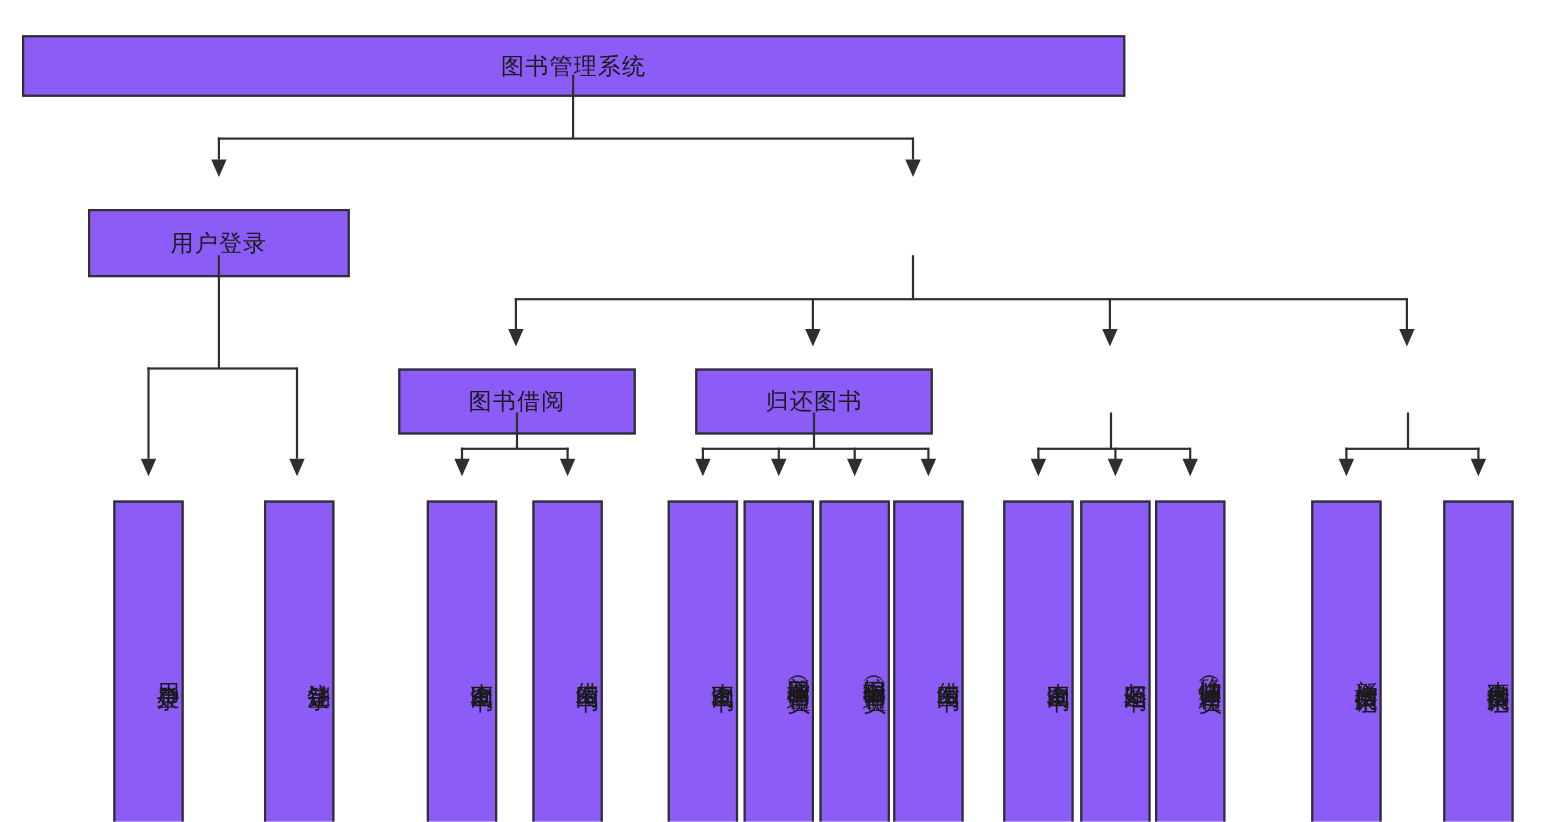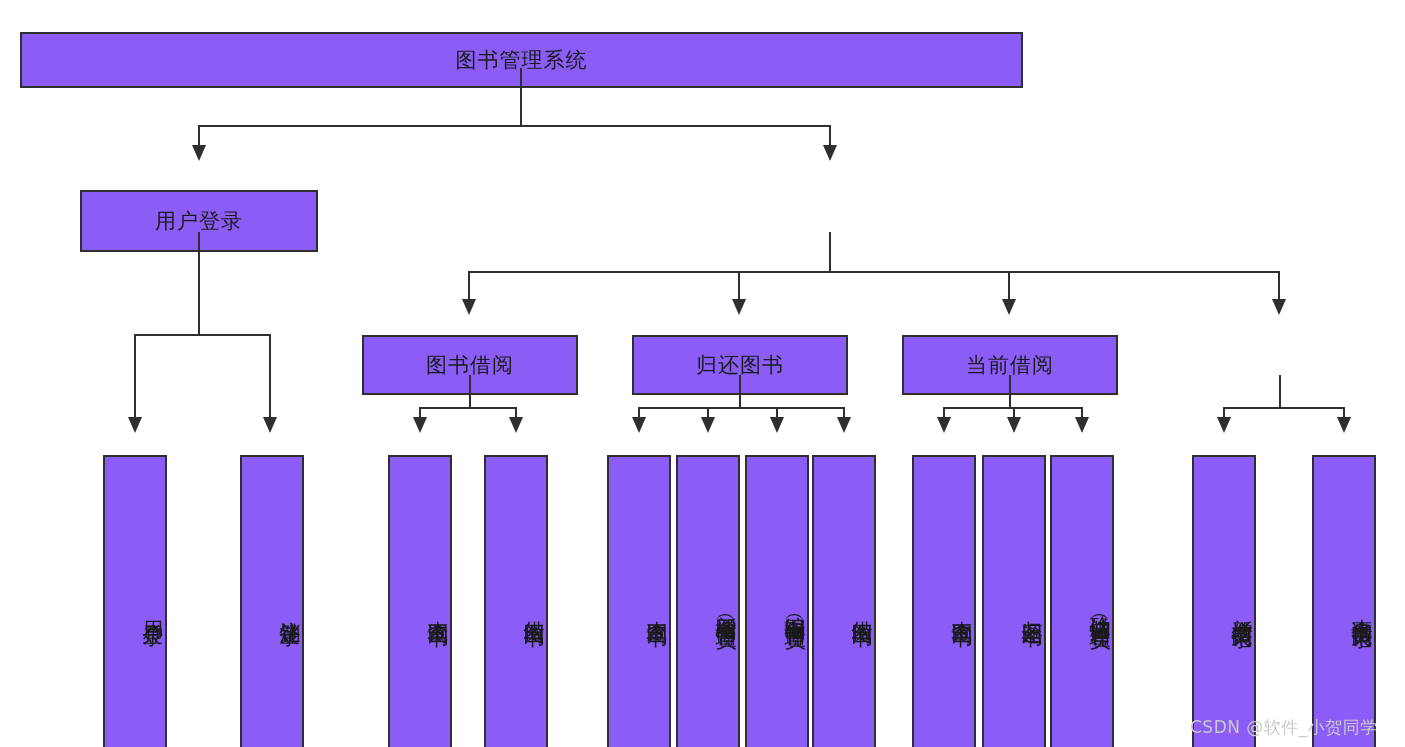--- a/index.html
+++ b/index.html
@@ -107,23 +107,20 @@
   <div class="arrow" style="left:732px; top:299px;"></div>
   <div class="arrow" style="left:1002px; top:299px;"></div>
   <div class="arrow" style="left:1272px; top:299px;"></div>
 
   <div class="node horiz" style="left:362px; top:315px; width:216px; height:60px;">
     <span class="txt">图书借阅</span>
   </div>
   <div class="node horiz" style="left:632px; top:315px; width:216px; height:60px;">
     <span class="txt">归还图书</span>
   </div>
-  <div class="node horiz" style="left:902px; top:315px; width:216px; height:60px;">
-    <span class="txt">当前借阅</span>
-  </div>
 
   <div class="edge v" style="left:469px; top:375px; height:33px;"></div>
   <div class="edge h" style="left:419px; top:407px; width:98px;"></div>
   <div class="edge v" style="left:419px; top:407px; height:12px;"></div>
   <div class="edge v" style="left:515px; top:407px; height:12px;"></div>
   <div class="arrow" style="left:413px; top:417px;"></div>
   <div class="arrow" style="left:509px; top:417px;"></div>
 
   <div class="edge v" style="left:739px; top:375px; height:33px;"></div>
   <div class="edge h" style="left:638px; top:407px; width:206px;"></div>
@@ -185,15 +182,14 @@
   <div class="node vert" style="left:1050px; top:435px; width:64px; height:300px;">
     <span class="txt">确认归还（管理员）</span>
   </div>
   <div class="node vert" style="left:1192px; top:435px; width:64px; height:300px;">
     <span class="txt">新增借阅记录</span>
   </div>
   <div class="node vert" style="left:1312px; top:435px; width:64px; height:300px;">
     <span class="txt">查询借阅记录</span>
   </div>
 
-  <div class="watermark" style="left:1190px; top:716px;">CSDN @软件_小贺同学</div>
 
 </div>
 
 </body></html>

